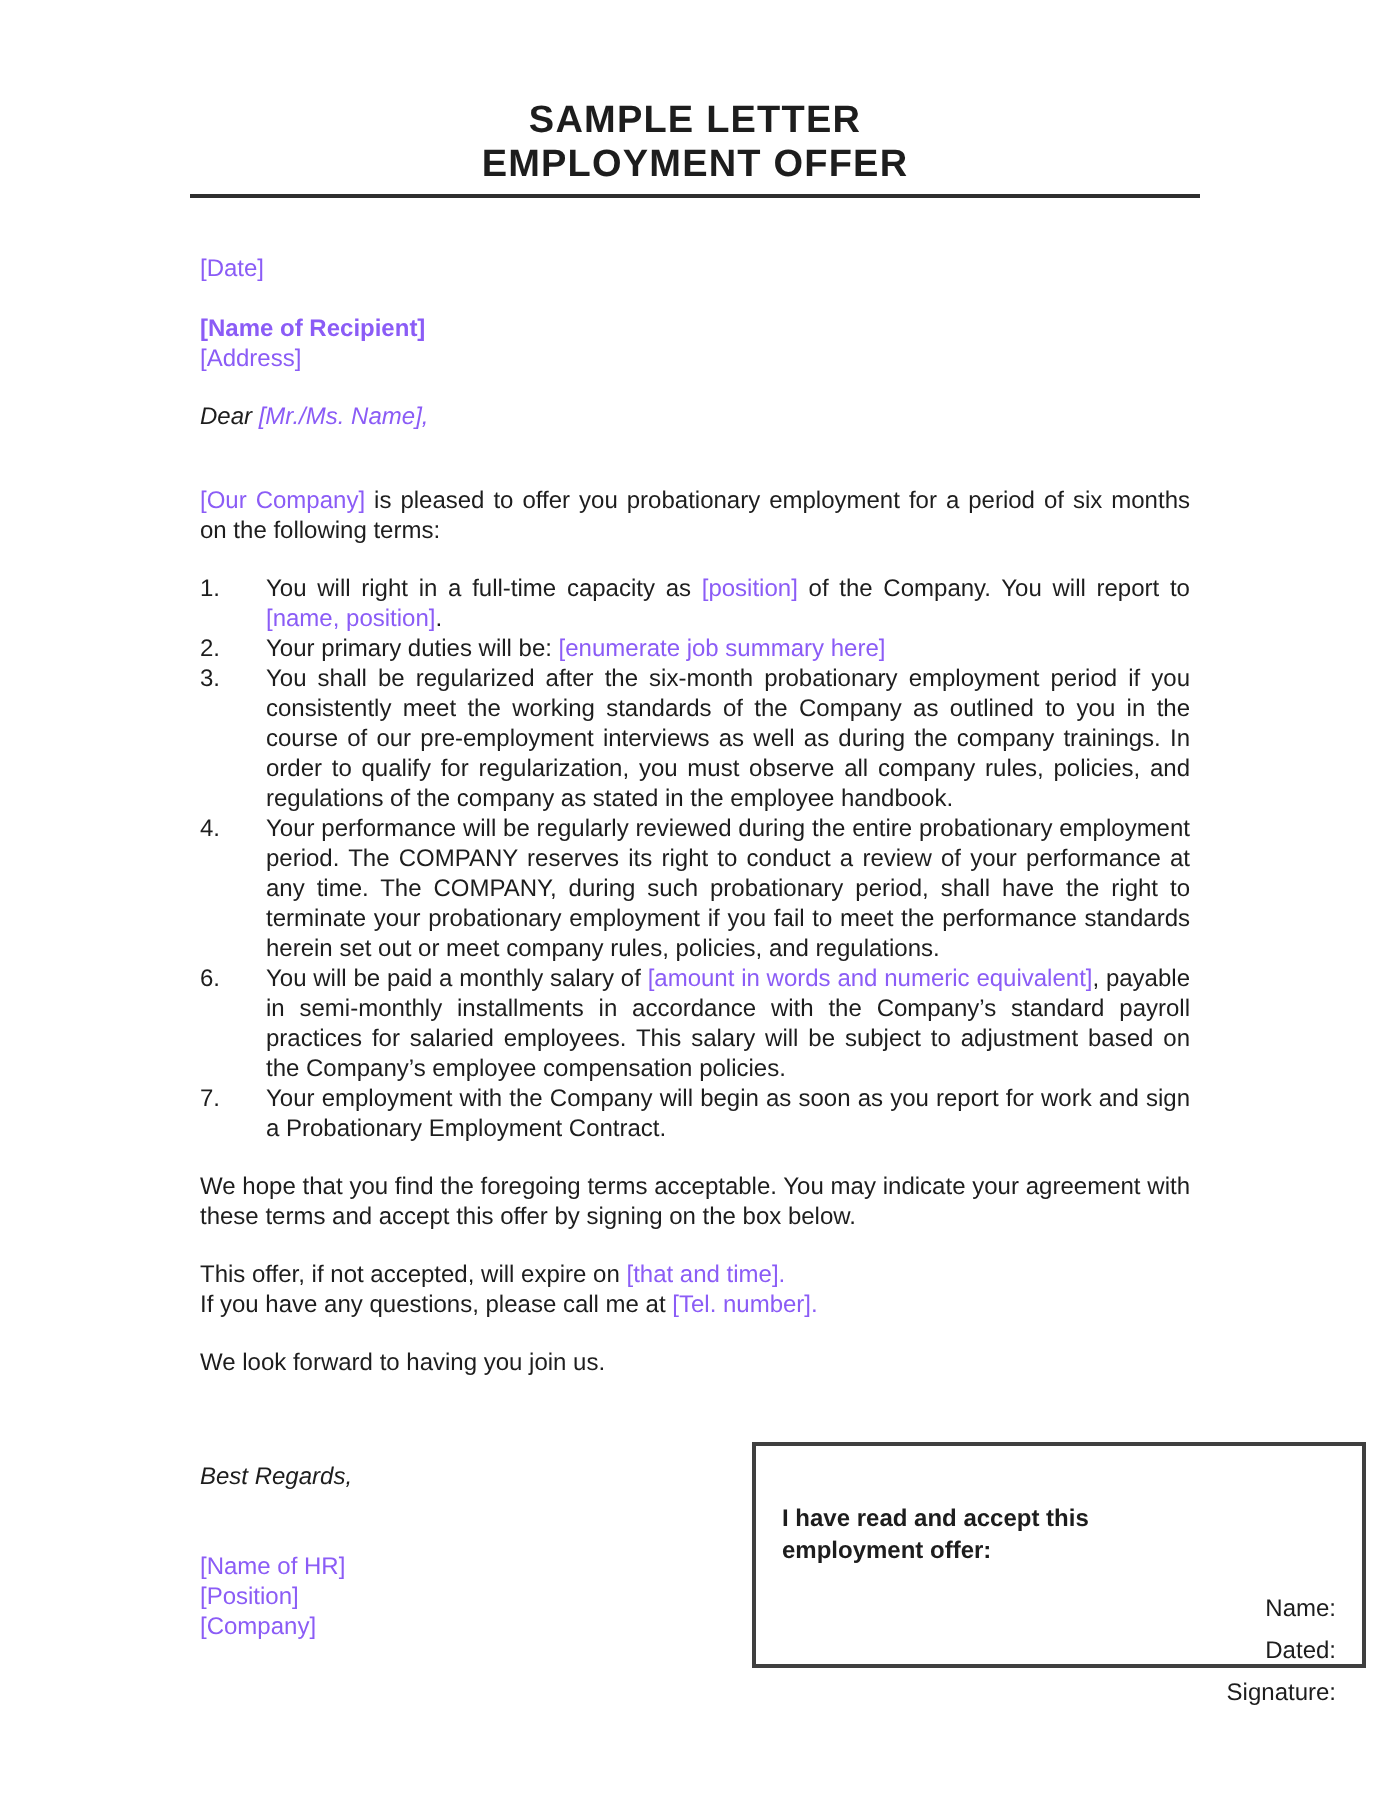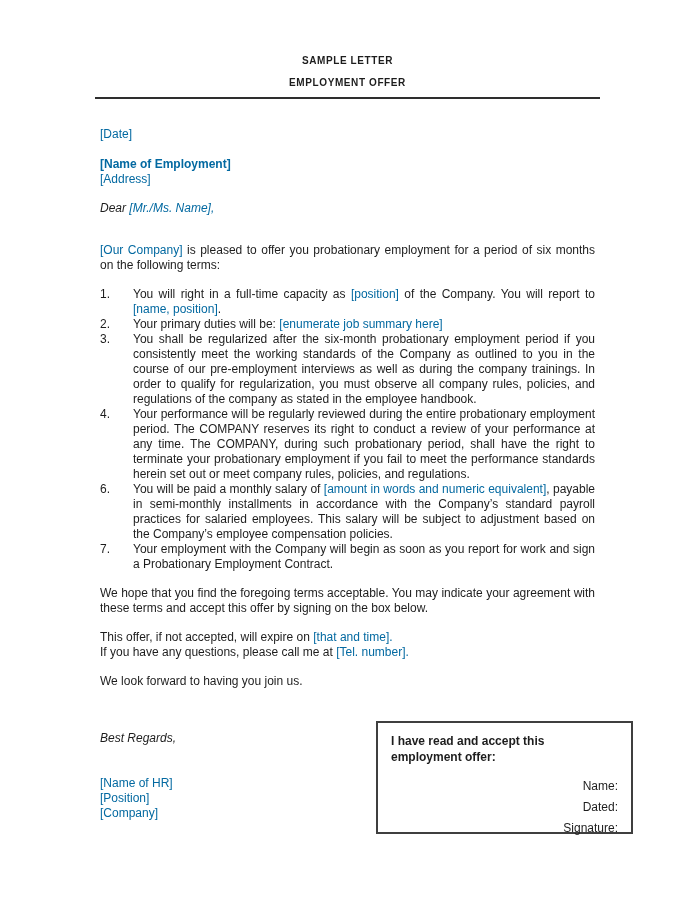--- a/index.html
+++ b/index.html
@@ -3,61 +3,61 @@
 <meta charset="utf-8">
 <style>
   html,body{margin:0;padding:0;background:#fff;}
   .page{
     width:695px;height:900px;box-sizing:border-box;position:relative;
     background:#ffffff;color:#1d1d1d;
     font-family:"Liberation Sans", sans-serif;
     font-size:12px;line-height:15px;
     padding:50px 100px 0 100px;overflow:hidden;
   }
-  .title{text-align:center;font-weight:bold;font-size:10px;line-height:22px;letter-spacing:.6px;}
+  .title{text-align:center;font-weight:bold;font-size:19px;line-height:22px;letter-spacing:.6px;}
   .rule{border-bottom:2px solid #2e2e2e;margin:3px -5px 0 -5px;}
-  .red{color:#0369a1;}
+  .red{color:#8b5cf6;}
   .bold{font-weight:bold;}
   .italic{font-style:italic;}
   .justify{text-align:justify;}
   .date-line{margin-top:28px;}
   .recipient{margin-top:15px;}
   .salutation{margin-top:14px;}
   .intro{margin-top:27px;}
   .terms{margin-top:14px;}
   .term{display:flex;}
   .term .num{width:33px;flex:none;}
   .term .body{flex:1;text-align:justify;}
   .para{margin-top:14px;}
   .sig-row{margin-top:42px;position:relative;height:170px;}
   .hr-block{margin-top:30px;}
   .accept-box{
-    position:absolute;left:276px;top:-10px;width:257px;height:113px;
-    box-sizing:border-box;border:2px solid #3f3f3f;padding:10px 13px 0 13px;
+    position:absolute;left:276px;top:-10px;width:307px;height:113px;
+    box-sizing:border-box;border:2px solid #3f3f3f;padding:28px 13px 0 13px;
   }
   .accept-box .heading{font-weight:bold;line-height:16px;}
   .field{display:flex;align-items:flex-end;line-height:17px;flex-direction:column;}
   .fields{margin-top:13px;}
   .field .line{flex:1;border-bottom:1px solid #4a4a4a;margin:0 14px 3px 5px;height:12px;}
 </style>
 </head>
 <body>
 
 <div class="page">
 
   <div class="title">
     <div>SAMPLE LETTER</div>
     <div>EMPLOYMENT OFFER</div>
   </div>
   <div class="rule"></div>
 
   <div class="date-line red">[Date]</div>
 
   <div class="recipient">
-    <div class="red bold">[Name of Employment]</div>
+    <div class="red bold">[Name of Recipient]</div>
     <div class="red">[Address]</div>
   </div>
 
   <div class="salutation italic"><span>Dear </span><span class="red">[Mr./Ms. Name],</span></div>
 
   <div class="intro justify"><span class="red">[Our Company]</span><span> is pleased to offer you probationary employment for a period of six months on the following terms:</span></div>
 
   <div class="terms">
 
     <div class="term">

